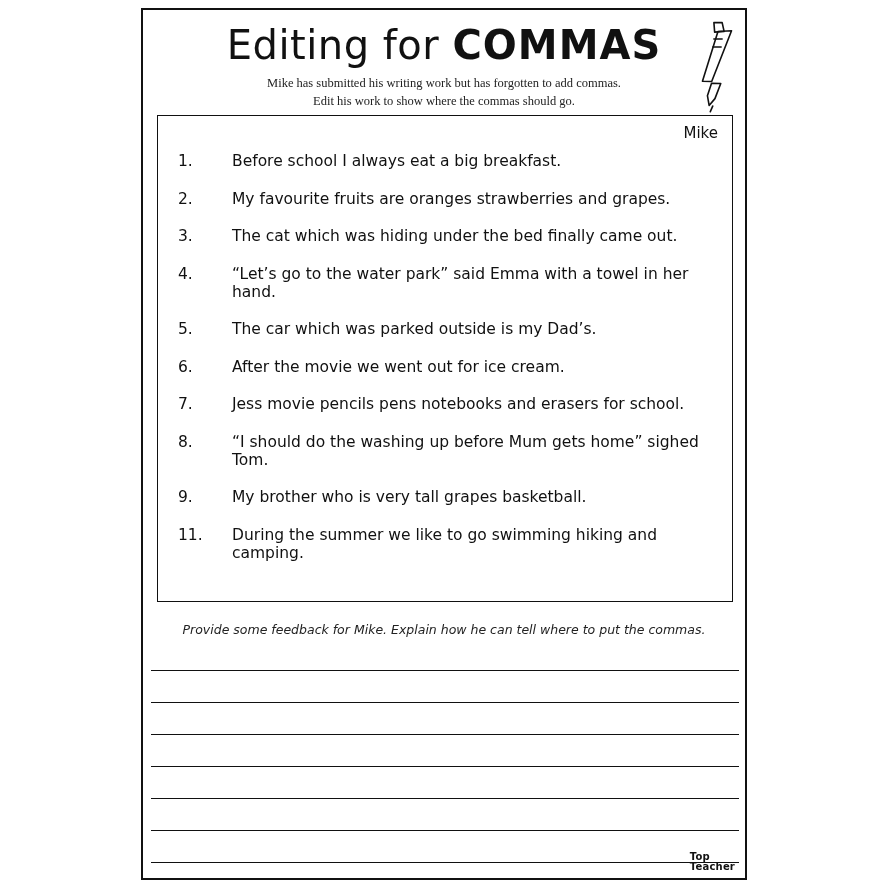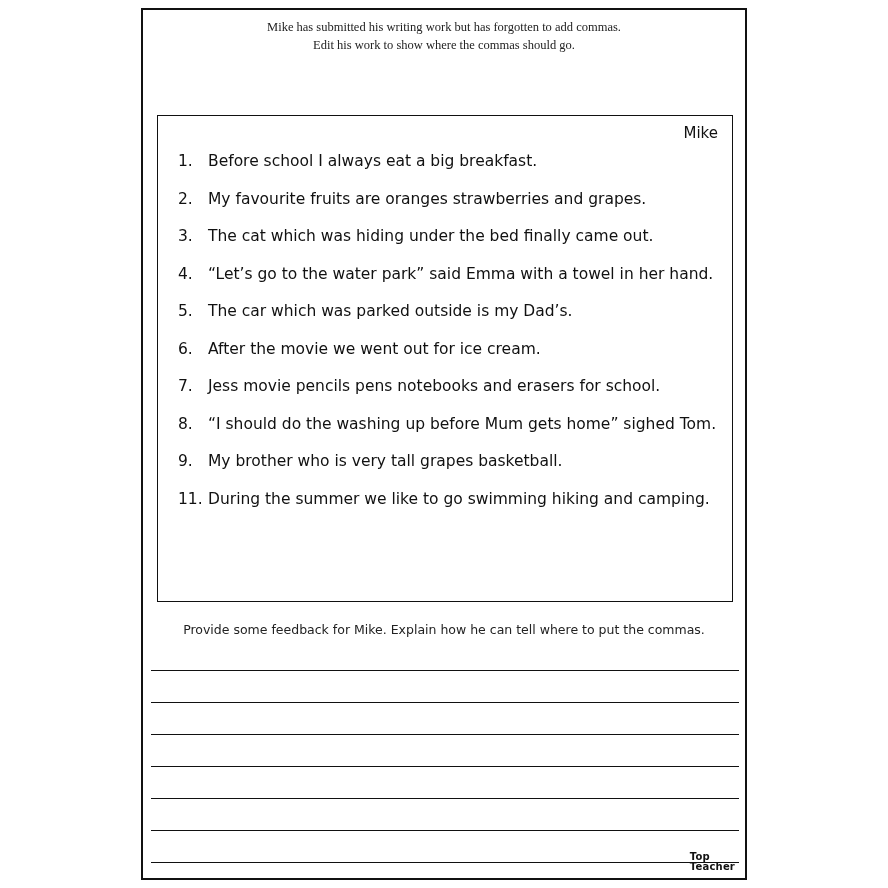--- a/index.html
+++ b/index.html
@@ -88,29 +88,31 @@
   }
   .s-num {
     width: 36px;
     flex: 0 0 36px;
     text-align: left;
     padding-left: 6px;
     box-sizing: border-box;
   }
   .s-text {
     flex: 1 1 auto;
+    margin-left: 24px;
   }
   .feedback-prompt {
     position: absolute;
     left: 0;
     right: 0;
     top: 612px;
     text-align: center;
     font-size: 12.5px;
     color: #222;
+    font-style: italic;
   }
   .lines {
     position: absolute;
     left: 8px;
     top: 660px;
     width: 588px;
   }
   .wline {
     height: 31px;
     border-bottom: 1.4px solid #111;
@@ -128,20 +130,35 @@
     letter-spacing: 0.2px;
     line-height: 1;
     text-align: left;
   }
 </style>
 </head>
 <body>
 
 <div class="page">
 
+  <div class="title-row">
+    <div class="title">
+      <span class="thin">Editing for </span><span class="bold">COMMAS</span>
+    </div>
+    <svg class="pen" viewBox="0 0 48 96">
+      <g fill="none" stroke="#111" stroke-width="1.6" stroke-linejoin="round" stroke-linecap="round">
+        <path d="M28 4 L36 2 L40 10 L31 13 Z" transform="rotate(14 34 7)"></path>
+        <path d="M27 12 L40 8 L33 62 L24 64 Z" transform="rotate(14 32 36)"></path>
+        <path d="M24 64 L33 62 L31 78 L27 86 L23 77 Z" transform="rotate(14 28 74)"></path>
+        <path d="M27 86 L26 92" transform="rotate(14 27 89)"></path>
+        <path d="M37 18 L29 20" transform="rotate(14 33 19)"></path>
+        <path d="M36 26 L28 28" transform="rotate(14 32 27)"></path>
+      </g>
+    </svg>
+  </div>
 
   <div class="subtitle">
     <div>Mike has submitted his writing work but has forgotten to add commas.</div>
     <div>Edit his work to show where the commas should go.</div>
   </div>
 
   <div class="work-box">
     <div class="student-name">Mike</div>
 
     <div class="sentences">

